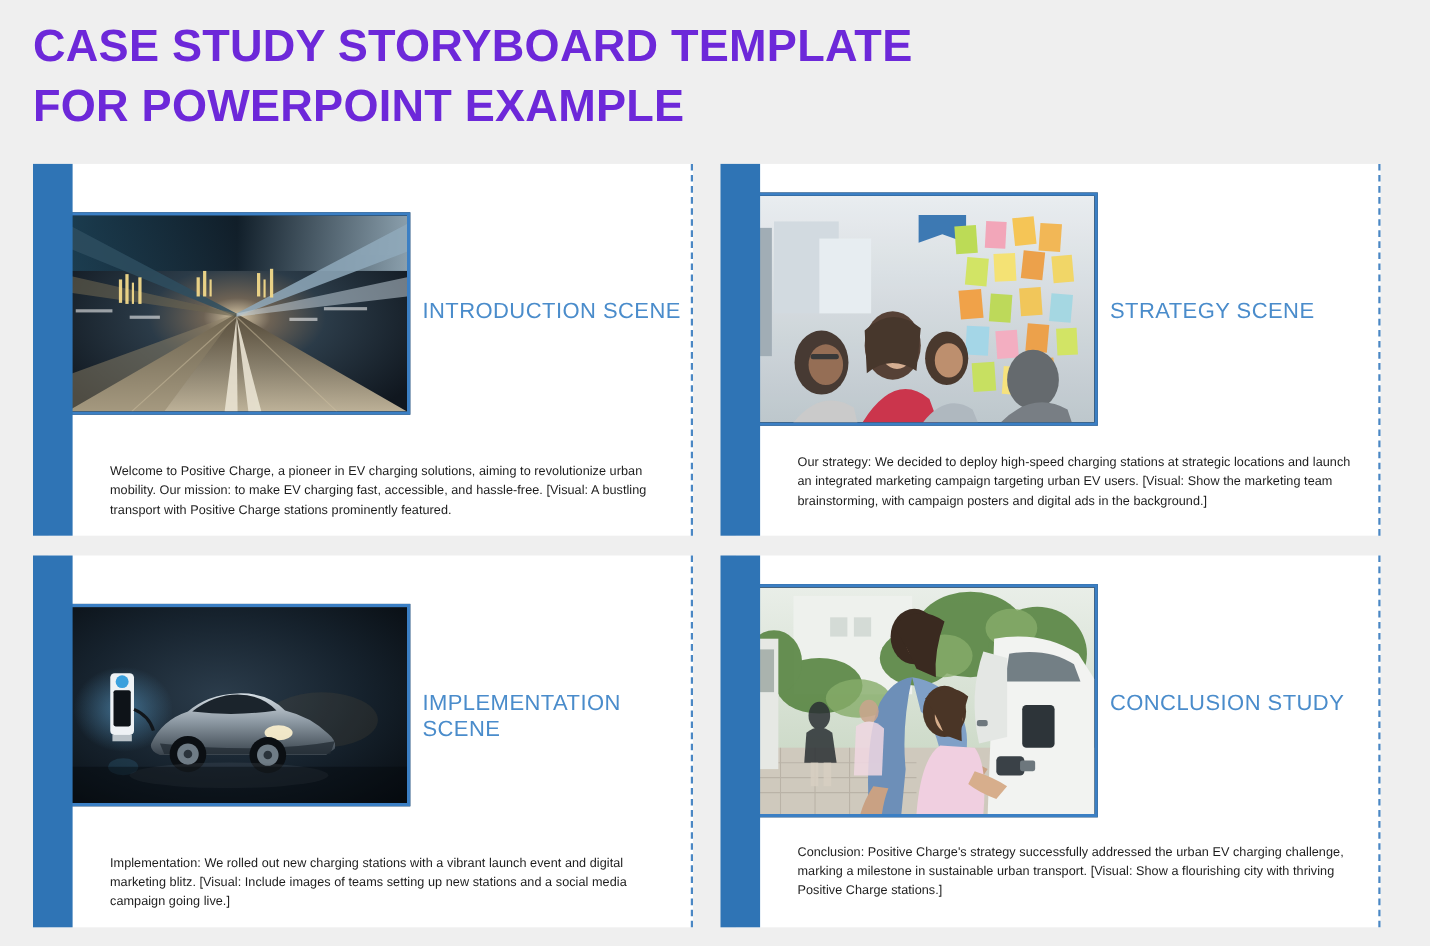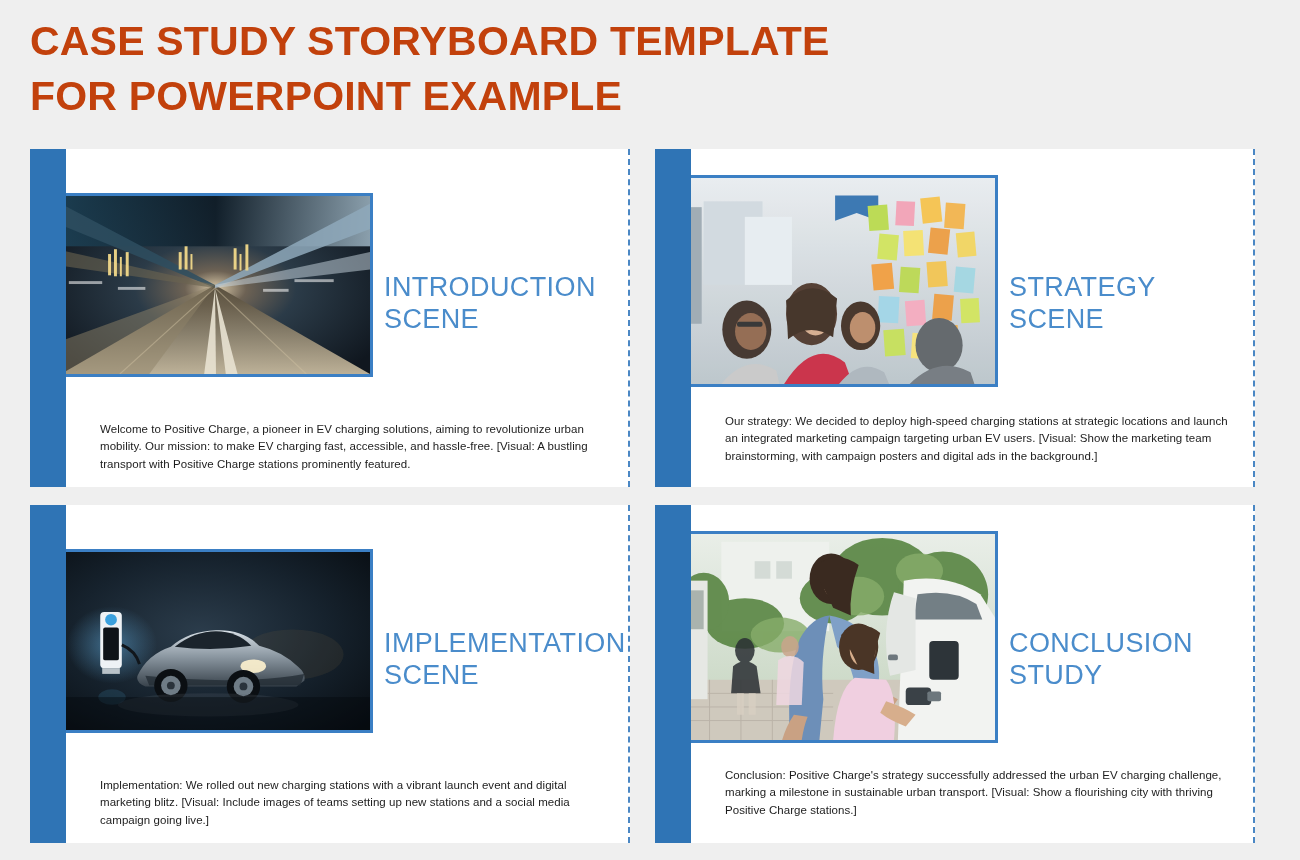--- a/index.html
+++ b/index.html
@@ -17,21 +17,21 @@
   
   .title-block {
     position: absolute;
     left: 30px;
     top: 14px;
     width: 1000px;
   }
   .title-line {
     font-size: 41px;
     font-weight: bold;
-    color: #c2410c;
+    color: #6d28d9;
     letter-spacing: 0.2px;
     line-height: 1.33;
     white-space: nowrap;
   }
 
   
   .grid {
     position: absolute;
     left: 30px;
     top: 149px;
@@ -96,21 +96,21 @@
     height: 212px;
   }
   .photo-canvas { width: 100%; height: 100%; display: block; }
 
   
   .scene-heading {
     position: absolute;
     left: 340px;
     top: 122px;
     width: 240px;
-    font-size: 27px;
+    font-size: 20px;
     color: #4a8ccb;
     letter-spacing: 0.4px;
     line-height: 1.2;
   }
 
   
   .body-copy {
     position: absolute;
     left: 56px;
     right: 22px;

